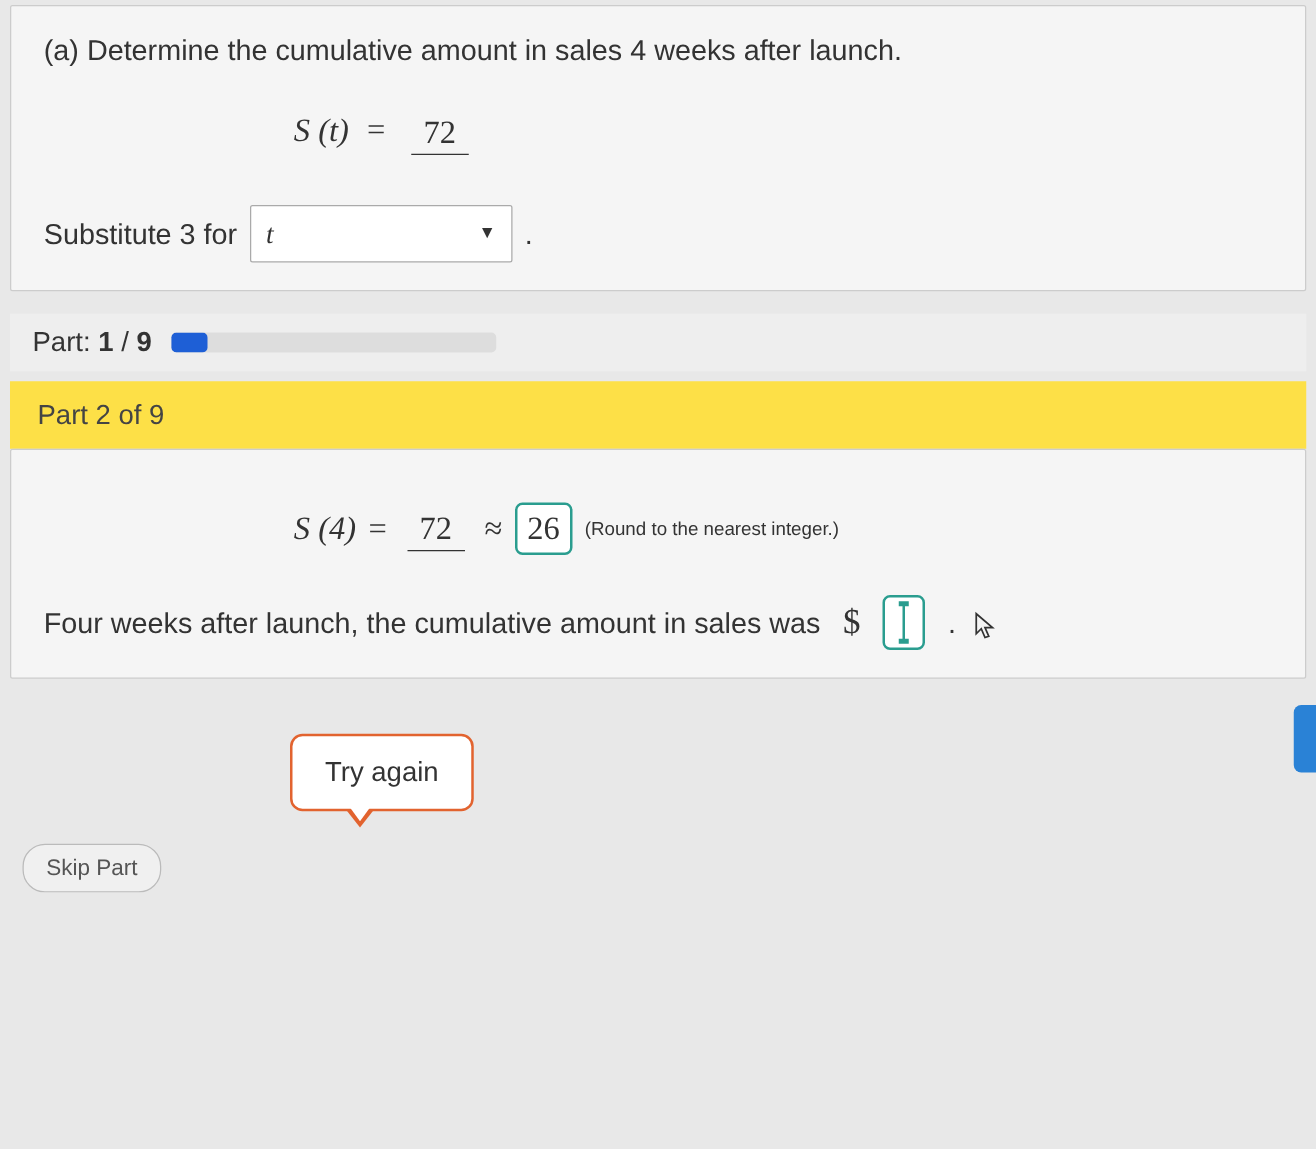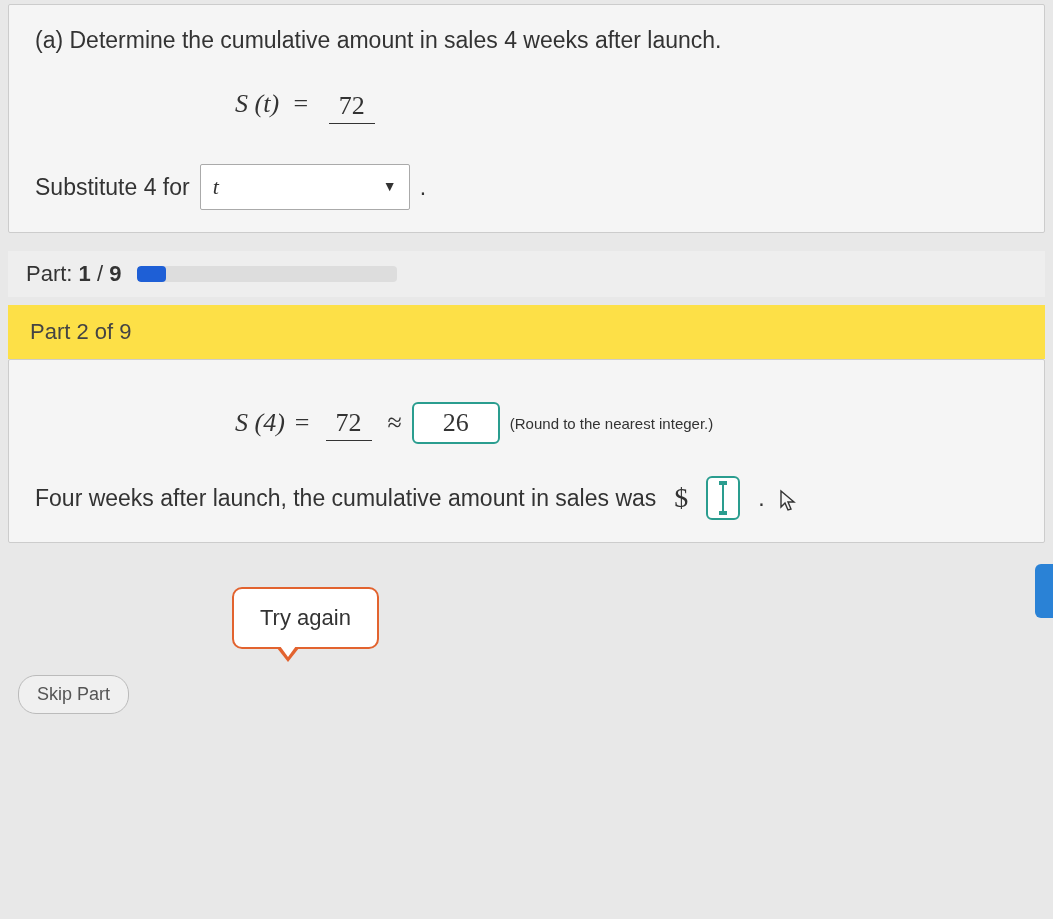--- a/index.html
+++ b/index.html
@@ -100,21 +100,21 @@
     background: #fde047;
     padding: 14px 22px;
     margin: 8px 8px 0 8px;
     font-size: 22px;
     color: #444;
   }
   .answer-box {
     display: inline-block;
     border: 2.5px solid #2a9d8f;
     border-radius: 6px;
-    padding: 4px 29px;
+    padding: 4px 8px;
     font-family: 'Times New Roman', serif;
     font-style: normal;
     font-size: 26px;
     background: #fff;
     min-width: 30px;
     text-align: center;
   }
   .input-box {
     display: inline-block;
     border: 2.5px solid #2a9d8f;
@@ -241,21 +241,21 @@
 
   <div class="formula-block">
     <span>S (t)</span>
     <span class="normal" style="margin:0 8px">=</span>
     <span class="fraction">
       <span class="num normal">72</span>
     </span>
   </div>
 
   <div class="sub-row">
-    <span>Substitute 4 for</span>
+    <span>Substitute 3 for</span>
     <div class="dropdown">
       <span>t</span>
       <span class="arrow">▼</span>
     </div>
     <span>.</span>
   </div>
 </div>
 
 <div class="progress-row">
   <span>

